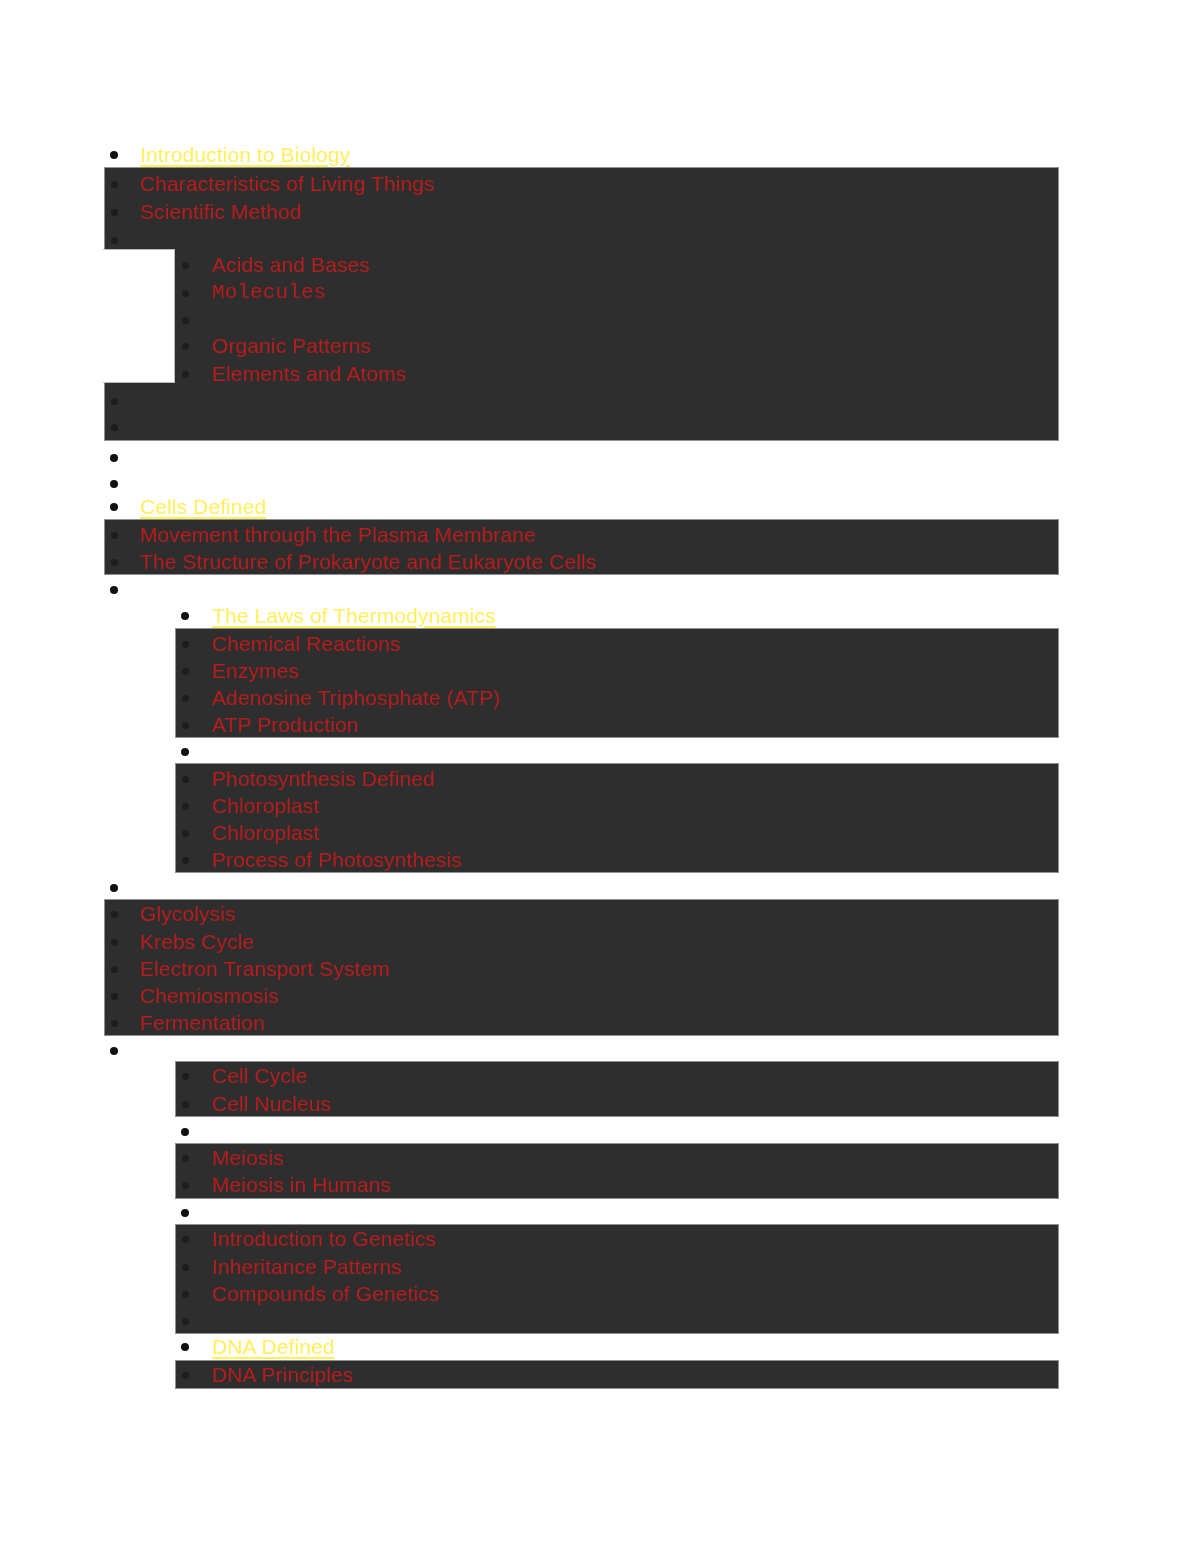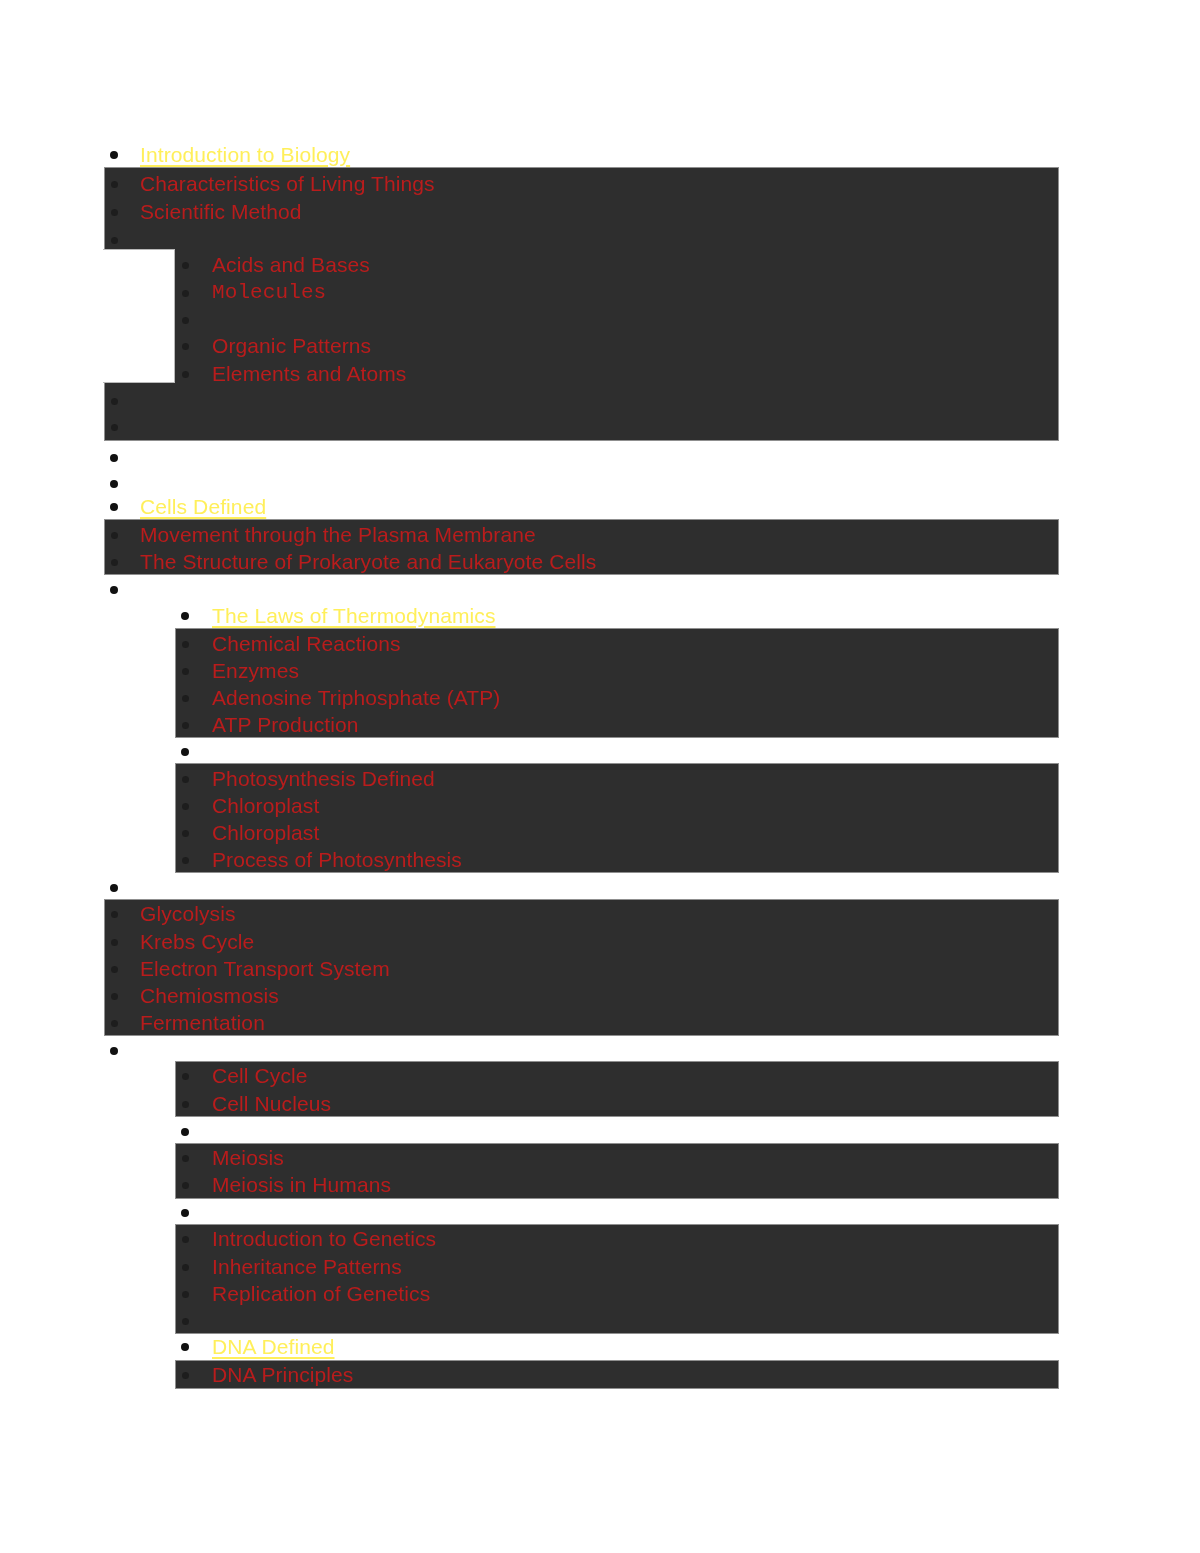--- a/index.html
+++ b/index.html
@@ -295,21 +295,21 @@
     <span class="txt t-light" style="left:212px;">Introduction to Genetics</span>
   </div>
 
   <div class="row" style="left:0; top:1253px;">
     <span class="bullet b-dark" style="left:182px;"></span>
     <span class="txt t-light" style="left:212px;text-align:center;">Inheritance Patterns</span>
   </div>
 
   <div class="row" style="left:0; top:1280px;">
     <span class="bullet b-dark" style="left:182px;"></span>
-    <span class="txt t-light" style="left:212px;">Replication of Genetics</span>
+    <span class="txt t-light" style="left:212px;">Compounds of Genetics</span>
   </div>
 
   <div class="row" style="left:0; top:1307px;">
     <span class="bullet b-dark" style="left:182px;"></span>
     <span class="txt t-light" style="left:212px;"></span>
   </div>
 
   <div class="row" style="left:0; top:1333px;">
     <span class="bullet b-black" style="left:181px;"></span>
     <span class="txt t-yellow" style="left:212px;">DNA Defined</span>

